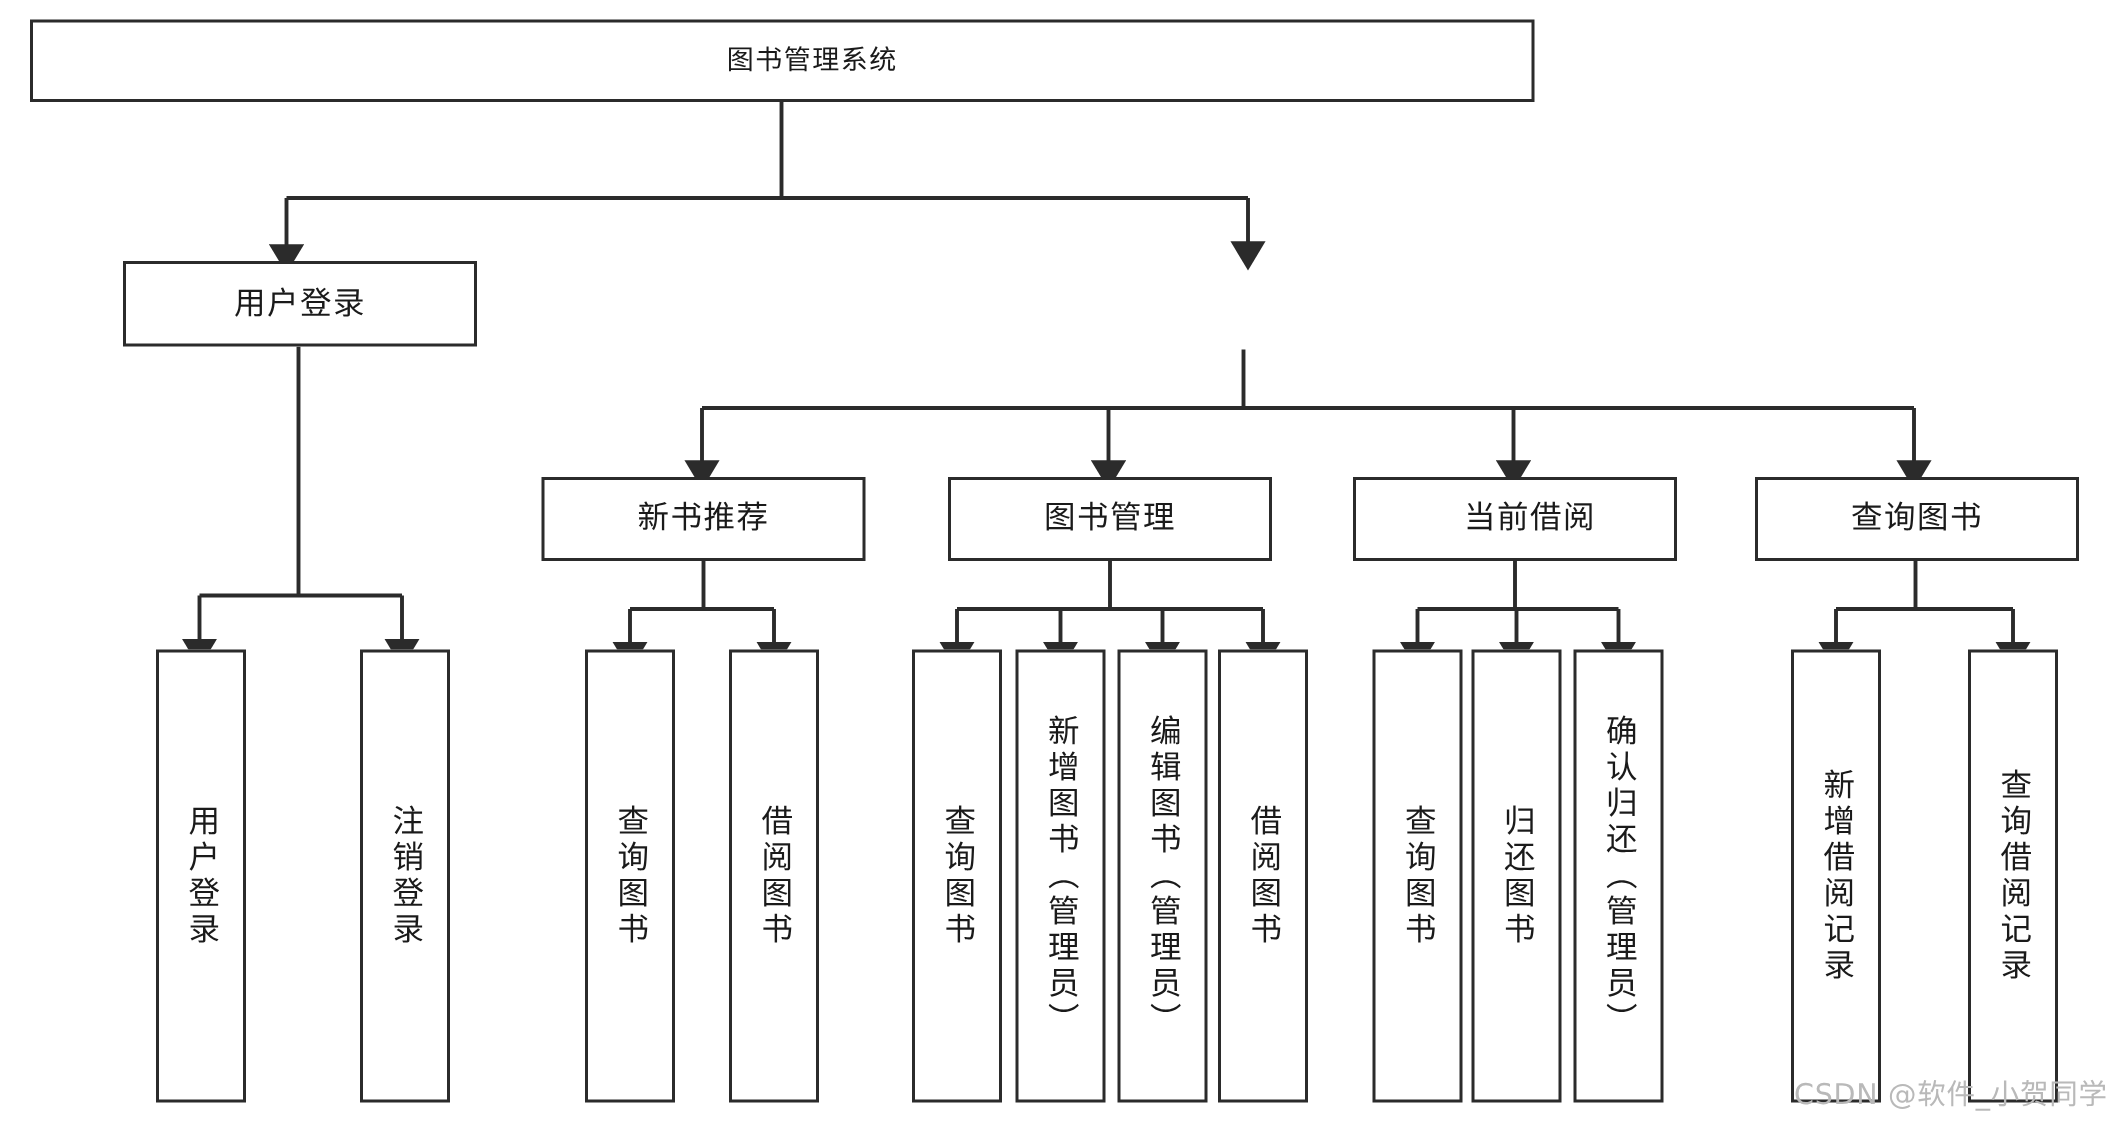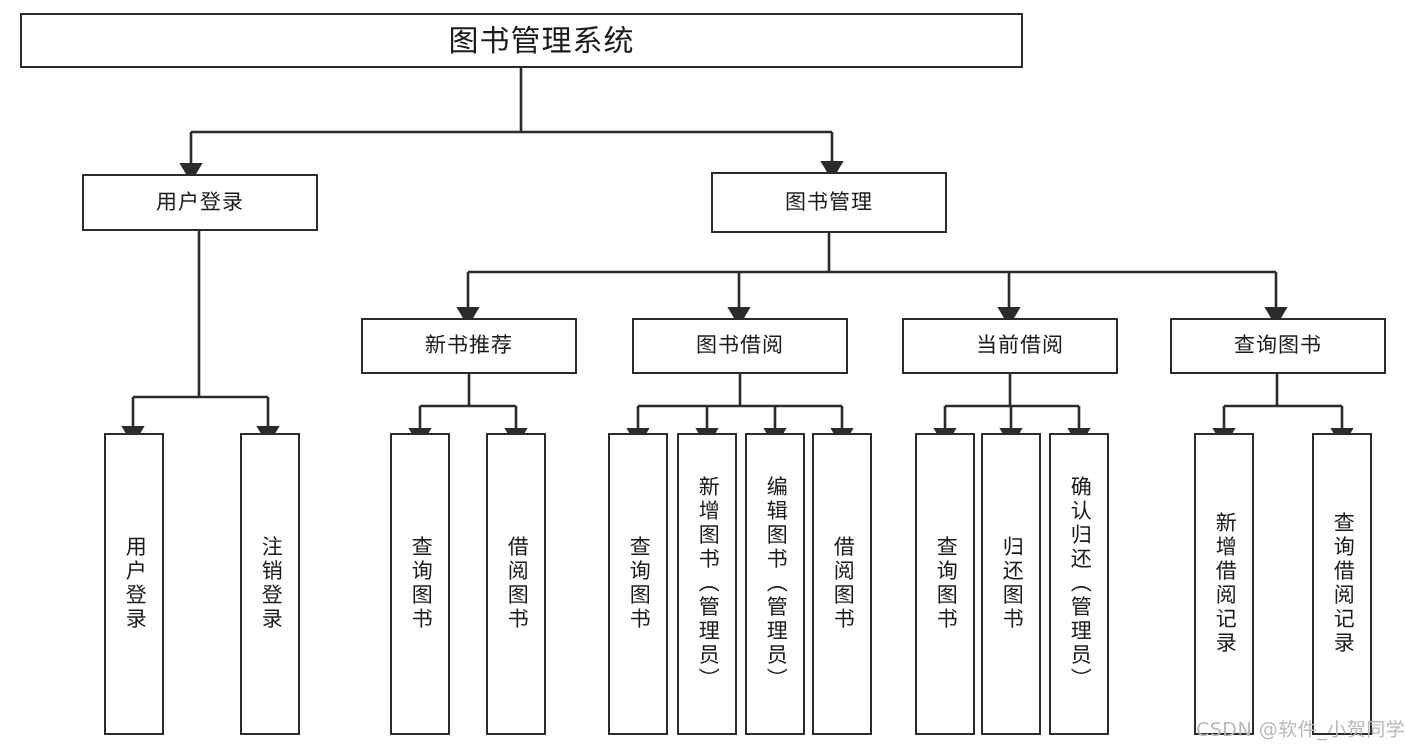--- a/index.html
+++ b/index.html
@@ -48,21 +48,21 @@
     writing-mode: vertical-rl;
     text-orientation: upright;
     text-align: center;
     letter-spacing: 3px;
     padding: 6px 0;
   }
   .node-v > span {
     display: block;
     white-space: pre-line;
   }
-  .lvl0 { font-size: 30px; padding-left: 40px; }
+  .lvl0 { font-size: 18px; padding-left: 40px; }
   .watermark {
     position: absolute;
     color: #b9b9b9;
     font-size: 19px;
     white-space: nowrap;
     letter-spacing: 0.5px;
     font-family: "DejaVu Sans", "Liberation Sans", sans-serif;
   }
 </style>
 </head>
@@ -121,30 +121,27 @@
   </svg>
 
   <div class="node node-h lvl0" style="left:20px; top:13px; width:1003px; height:55px;">
     <span>图书管理系统</span>
   </div>
 
   <div class="node node-h" style="left:82px; top:174px; width:236px; height:57px;">
     <span>用户登录</span>
   </div>
 
-  <div class="node node-h" style="left:711px; top:172px; width:236px; height:61px;">
-    <span>图书管理</span>
-  </div>
 
   <div class="node node-h" style="left:361px; top:318px; width:216px; height:56px;">
     <span>新书推荐</span>
   </div>
 
   <div class="node node-h" style="left:632px; top:318px; width:216px; height:56px;">
-    <span>图书借阅</span>
+    <span>图书管理</span>
   </div>
 
   <div class="node node-h" style="left:902px; top:318px; width:216px; height:56px;padding-left:20px;">
     <span>当前借阅</span>
   </div>
 
   <div class="node node-h" style="left:1170px; top:318px; width:216px; height:56px;">
     <span>查询图书</span>
   </div>
 

